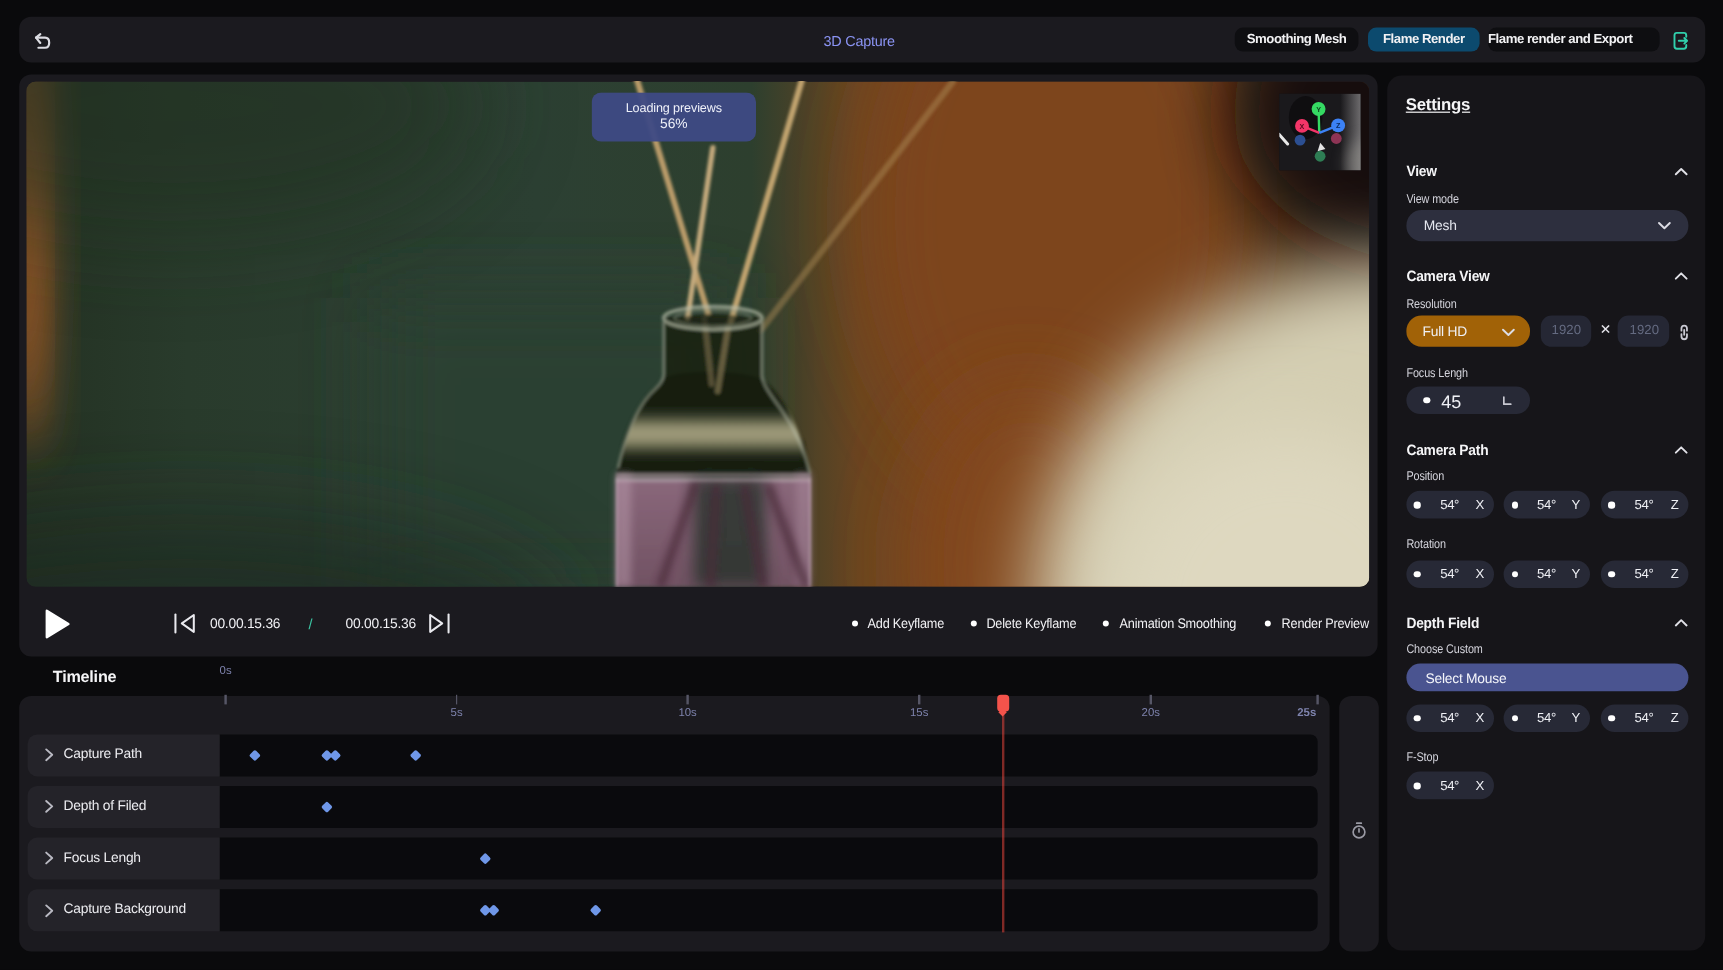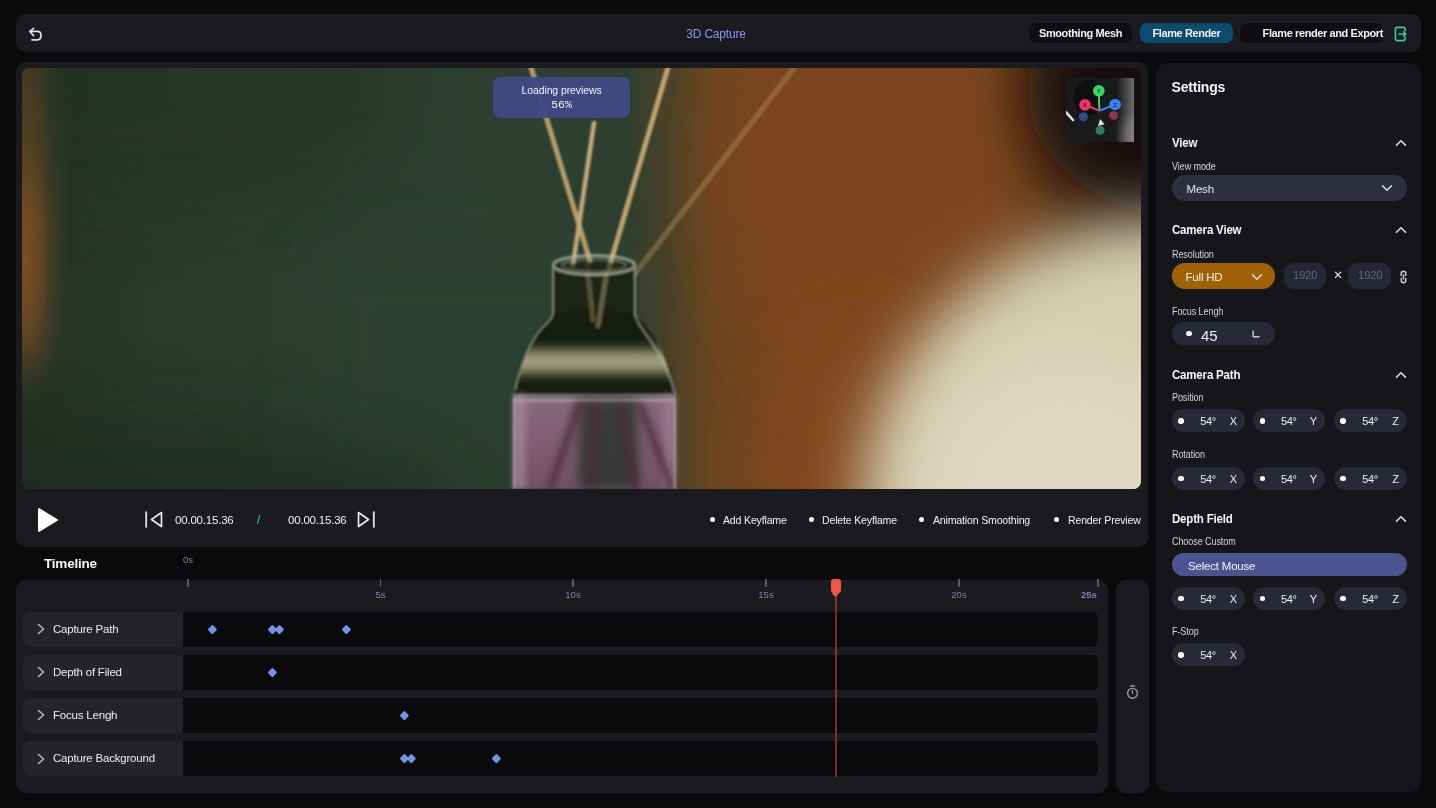--- a/index.html
+++ b/index.html
@@ -12,21 +12,21 @@
 <body>
 
 <div class="panel" style="left:16px; top:14px; width:1405px; height:38px;"></div>
 <svg class="abs" style="left:27px; top:26px;" width="20" height="17" viewBox="0 0 20 17">
   <path d="M3 5.4 H10.5 Q14 5.4 14 9.6 Q14 13.8 10.5 13.8 H5" fill="none" stroke="#dcdce2" stroke-width="1.8" stroke-linecap="round" stroke-linejoin="round"></path>
   <path d="M6.6 2.4 L3 5.4 L6.6 9.8" fill="none" stroke="#dcdce2" stroke-width="1.8" stroke-linecap="round" stroke-linejoin="round"></path>
 </svg>
 <div class="abs" style="left:616px; top:27px; width:200px; text-align:center; font-size:12px; letter-spacing:-0.2px; color:#8a93f2;">3D Capture</div>
 <div class="abs" style="left:1029px; top:22.5px; width:103px; height:20px; background:#0e0e11; border-radius:7px; color:#f2f2f4; font-size:11px; letter-spacing:-0.4px; font-weight:700; text-align:center; line-height:20px;">Smoothing Mesh</div>
 <div class="abs" style="left:1140px; top:22.5px; width:93px; height:20px; background:#0c4a6e; border-radius:7px; color:#f2f2f4; font-size:11px; letter-spacing:-0.4px; font-weight:700; text-align:center; line-height:20px;">Flame Render</div>
-<div class="abs" style="left:1240px; top:22.5px; width:143px; height:20px; background:#0e0e11; border-radius:7px; color:#f2f2f4; font-size:11px; letter-spacing:-0.4px; font-weight:700; text-align:right; line-height:20px;">Flame render and Export</div>
+<div class="abs" style="left:1240px; top:22.5px; width:143px; height:20px; background:#0e0e11; border-radius:7px; color:#f2f2f4; font-size:11px; letter-spacing:-0.4px; font-weight:700; text-align:left; line-height:20px;">Flame render and Export</div>
 <svg class="abs" style="left:1393.5px; top:26px;" width="14" height="16" viewBox="0 0 14 16">
   <path d="M11.2 4.6 V3.4 Q11.2 1.4 9.2 1.4 H3.4 Q1.4 1.4 1.4 3.4 V12.6 Q1.4 14.6 3.4 14.6 H9.2 Q11.2 14.6 11.2 12.6 V11.4" fill="none" stroke="#30d0ac" stroke-width="1.6" stroke-linecap="round" stroke-linejoin="round"></path>
   <path d="M5 8 H11.6 M9.6 5.7 L11.9 8 L9.6 10.3" fill="none" stroke="#30d0ac" stroke-width="1.6" stroke-linecap="round" stroke-linejoin="round"></path>
 </svg>
 
 <div class="panel" style="left:16px; top:62px; width:1132px; height:485px;"></div>
 <div class="abs" style="left:22px; top:68px; width:1119px; height:421px; border-radius:8px; overflow:hidden;">
   <svg width="1119" height="421" viewBox="0 0 1119 421">
     <defs>
       <linearGradient id="gbg" x1="0" y1="0" x2="1" y2="0">
@@ -130,21 +130,21 @@
       <g fill="none" stroke="#cdb3c1" stroke-width="2" opacity="0.55">
         <path d="M492,330 V421"></path>
         <path d="M653,330 V421"></path>
       </g>
       <path d="M491,332 H654" stroke="#b8a2ae" stroke-width="2" opacity="0.45"></path>
     </g>
   </svg>
   
   <div class="abs" style="left:471px; top:9px; width:137px; height:41px; background:rgba(62,74,133,0.95); border-radius:8px; text-align:center; color:#f0f2fa;">
     <div style="font-size:10.5px; letter-spacing:-0.1px; margin-top:7px;">Loading previews</div>
-    <div style="font-size:11.5px; margin-top:2px;font-family:Liberation Mono, monospace;">56%</div>
+    <div style="font-size:11.5px; margin-top:2px;">56%</div>
   </div>
   
   <div class="abs" style="left:1044px; top:10px; width:68px; height:64px; background:#141316; overflow:hidden;">
     <svg width="68" height="64" viewBox="0 0 68 64">
       <defs>
         <linearGradient id="thumbg" x1="0" y1="0" x2="1" y2="0">
           <stop offset="0.75" stop-color="#1a191c"></stop>
           <stop offset="1" stop-color="#6e6c6e"></stop>
         </linearGradient>
         <filter id="tb" x="-80%" y="-80%" width="260%" height="260%">
@@ -261,21 +261,21 @@
 
 <div class="panel" style="left:1116px; top:580px; width:33px; height:213px;"></div>
 <svg class="abs" style="left:1126px; top:685px;" width="13" height="15" viewBox="0 0 13 15">
   <circle cx="6.5" cy="8.3" r="4.9" fill="none" stroke="#9a9aa4" stroke-width="1.4"></circle>
   <path d="M4.6 1 H8.4" stroke="#9a9aa4" stroke-width="1.4" stroke-linecap="round"></path>
   <path d="M6.5 5.8 V8.3" stroke="#9a9aa4" stroke-width="1.4" stroke-linecap="round"></path>
 </svg>
 
 <div class="panel" style="left:1156px; top:63px; width:265px; height:729px; border-radius:12px; background:#161519;"></div>
 <div id="settings">
-    <div class="abs" style="left:1171.5px; top:79.5px; font-size:14px; font-weight:700; letter-spacing:-0.2px; color:#f5f5f7; line-height:1;">Settings</div>
+    <div class="abs" style="left:1171.5px; top:79.5px; font-size:14px; font-weight:700; letter-spacing:-0.2px; color:#f5f5f7; line-height:1;text-decoration:underline;">Settings</div>
     <div class="abs" style="left:1171.5px; top:137px; font-size:12.5px; font-weight:700; letter-spacing:-0.2px; color:#f5f5f7; line-height:1;transform:scaleX(0.92);transform-origin:0 0;">View</div>
     <svg class="abs" style="left:1395px; top:138.5px;" width="12" height="8" viewBox="0 0 12 8">
       <path d="M1.5 6.2 L6 1.8 L10.5 6.2" fill="none" stroke="#e0e0e6" stroke-width="1.6" stroke-linecap="round" stroke-linejoin="round"></path>
     </svg>
     <div class="abs" style="left:1171.5px; top:160.5px; font-size:10.5px; letter-spacing:-0.1px; color:#d4d4dc; line-height:1; transform:scaleX(0.86); transform-origin:0 0;">View mode</div>
     <div class="abs" style="left:1171.5px; top:175.3px; width:235px; height:25.5px; background:#2d2f3e; border-radius:12.7px;">
       <span style="position:absolute;left:15px;top:8.5px;font-size:11.5px;letter-spacing:-0.2px;line-height:1;color:#e4e6ee;">Mesh</span>
       <svg style="position:absolute;right:14px;top:9px;" width="12" height="8" viewBox="0 0 12 8">
         <path d="M1.5 1.8 L6 6.2 L10.5 1.8" fill="none" stroke="#dcdce4" stroke-width="1.6" stroke-linecap="round" stroke-linejoin="round"></path>
       </svg>

